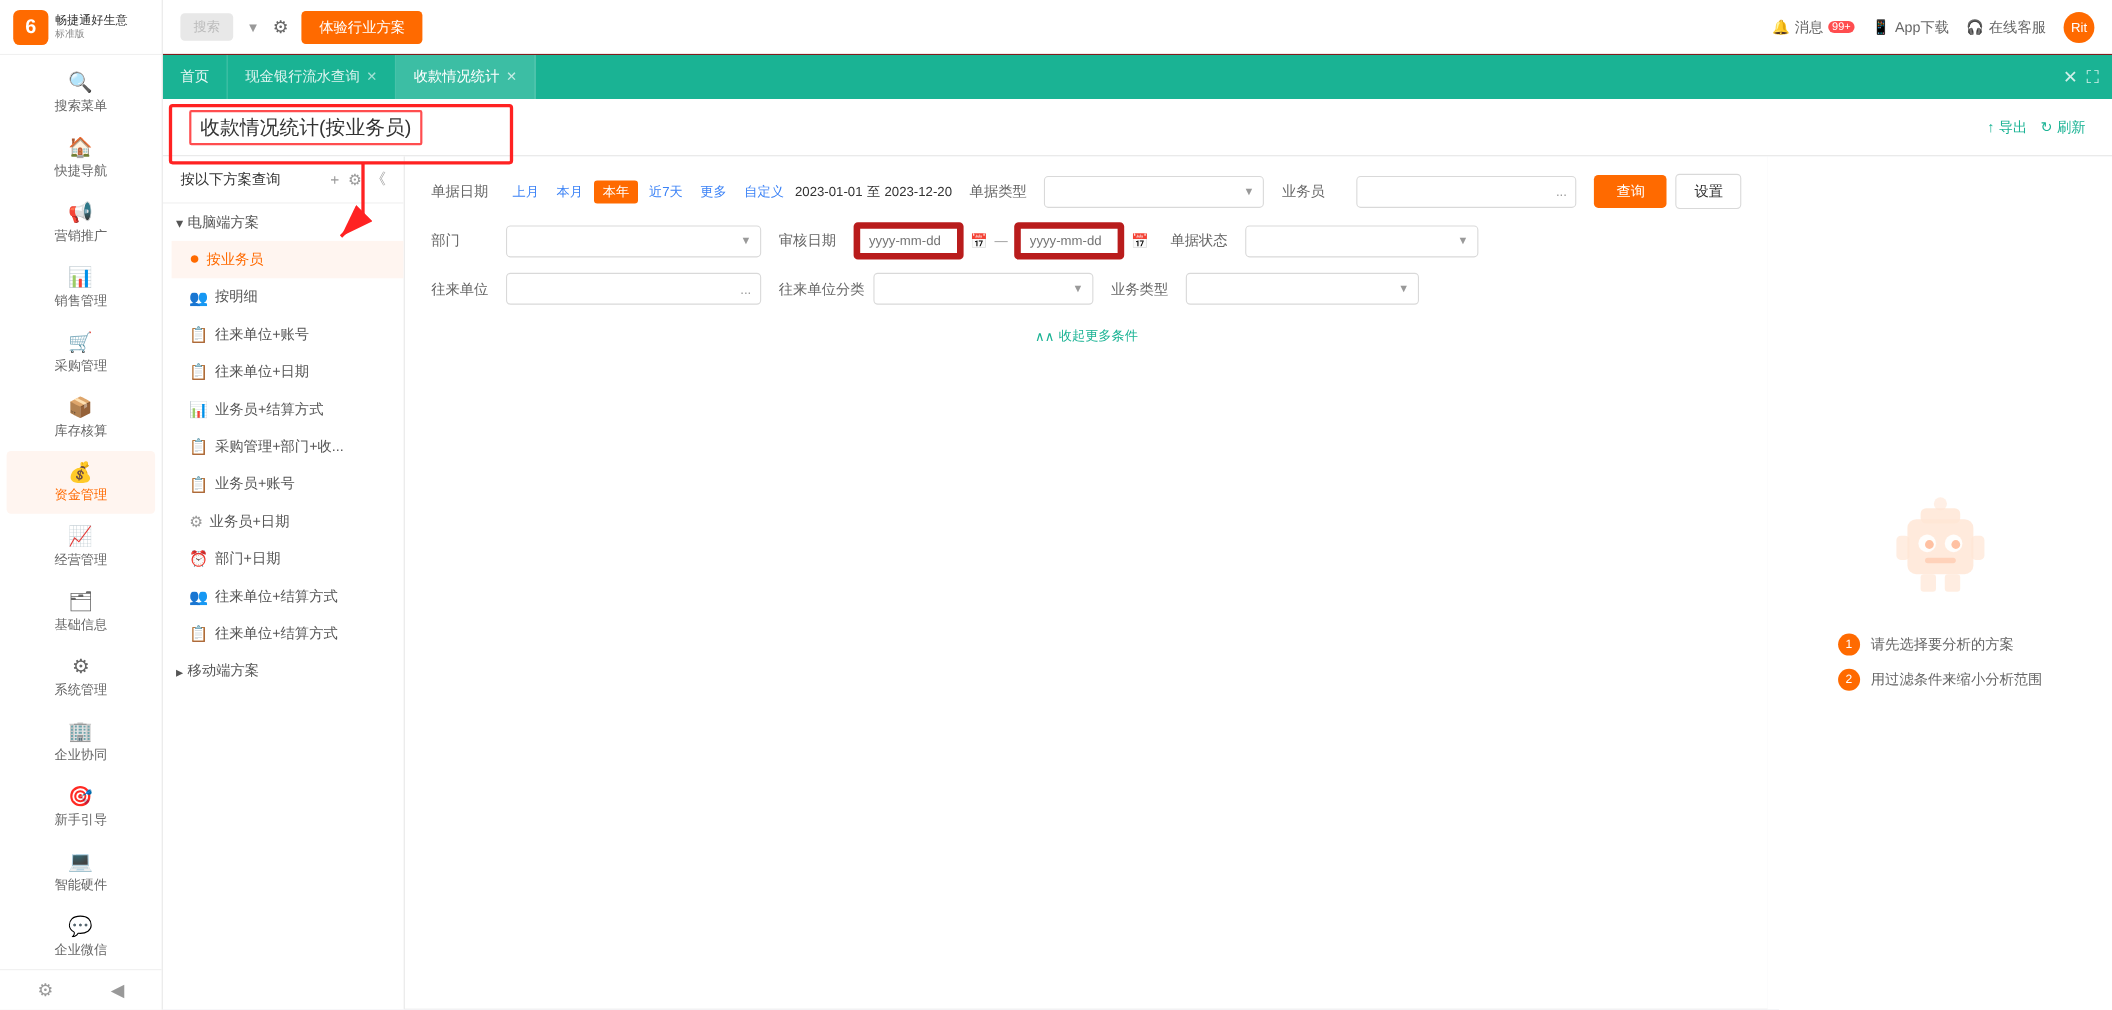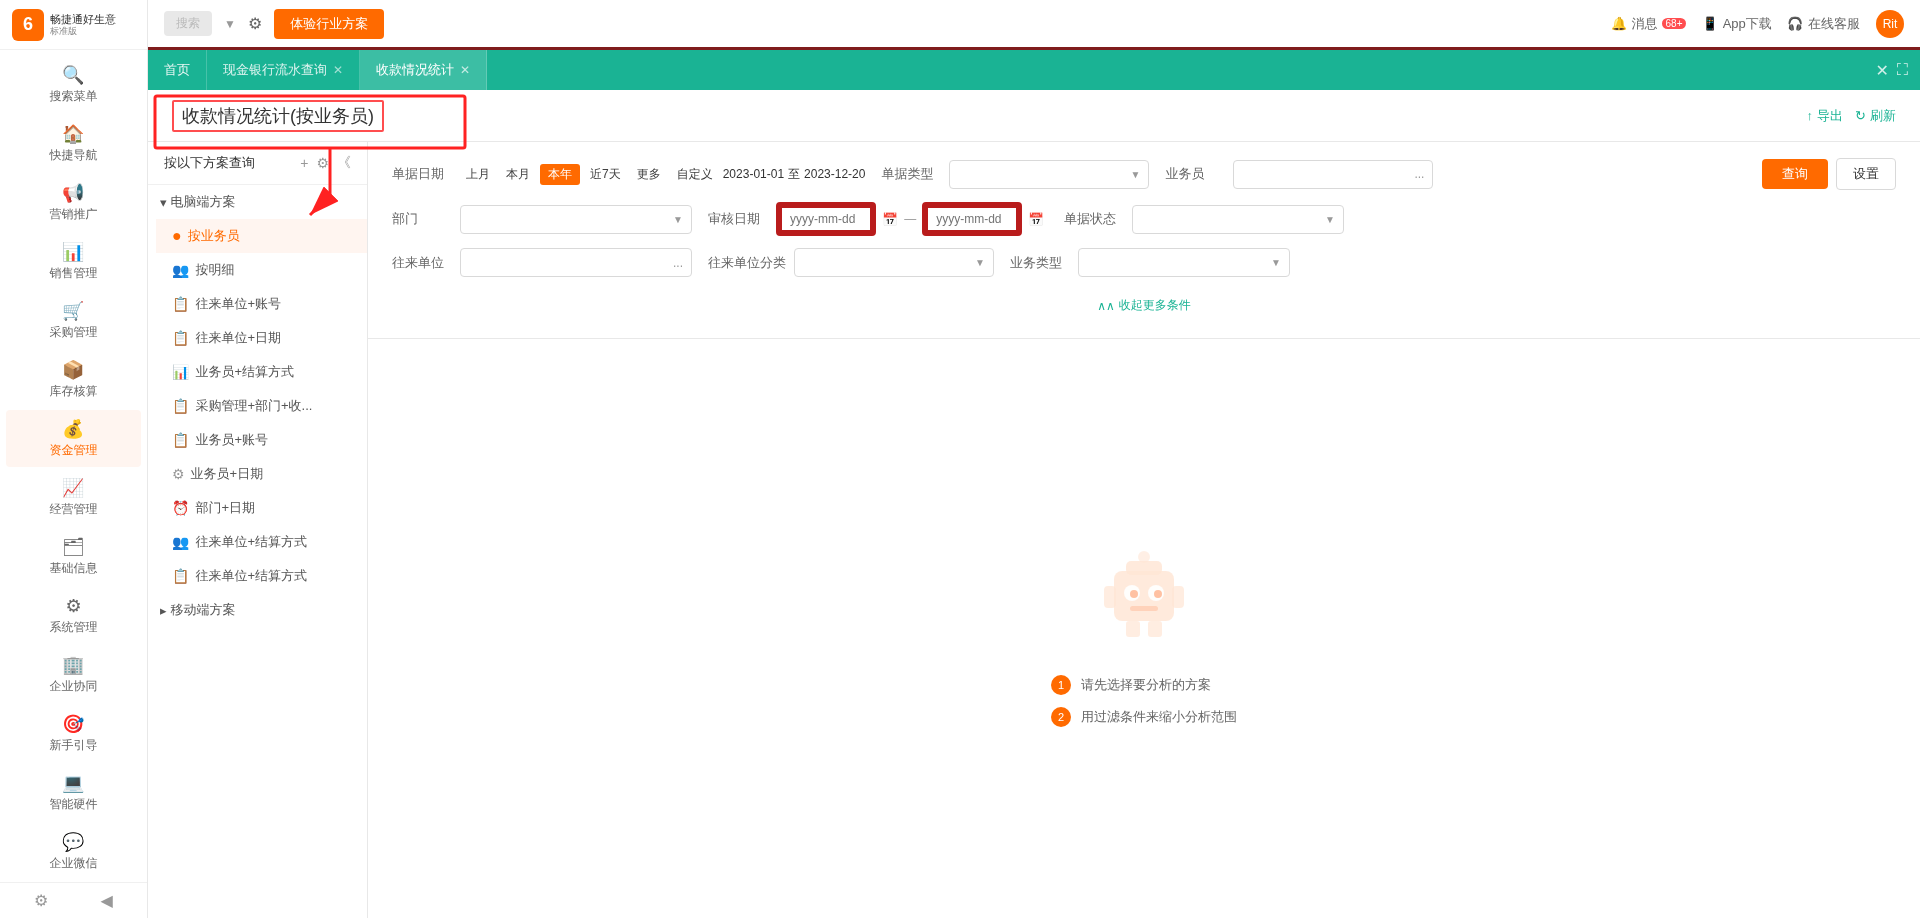--- a/index.html
+++ b/index.html
@@ -18,21 +18,21 @@
     .sidebar-item { display: flex; flex-direction: column; align-items: center; padding: 8px 4px; cursor: pointer; color: #666; font-size: 12px; border-radius: 4px; margin: 2px 6px; }
     .sidebar-item.active { background: #fff5f0; color: #ff6a00; }
     .sidebar-item-icon { font-size: 18px; margin-bottom: 2px; }
     .sidebar-footer { padding: 8px; display: flex; justify-content: space-around; border-top: 1px solid #f0f0f0; }
     .sidebar-footer-btn { color: #999; cursor: pointer; font-size: 16px; }
 
     
     .main { flex: 1; display: flex; flex-direction: column; overflow: hidden; }
 
     
-    .topbar { height: 50px; background: #fff; display: flex; align-items: center; padding: 0 16px; border-bottom: 3px solid #7f1d1d; justify-content: space-between; }
+    .topbar { height: 50px; background: #fff; display: flex; align-items: center; padding: 0 16px; border-bottom: 1px solid #7f1d1d; justify-content: space-between; }
     .topbar-left { display: flex; align-items: center; gap: 12px; }
     .topbar-right { display: flex; align-items: center; gap: 16px; }
     .topbar-btn { display: flex; align-items: center; gap: 4px; color: #666; cursor: pointer; font-size: 13px; }
     .notification-badge { background: #ff4d4f; color: white; font-size: 10px; border-radius: 10px; padding: 0 4px; min-width: 18px; text-align: center; }
     .try-btn { background: #ff6a00; color: white; border: none; border-radius: 4px; padding: 6px 16px; cursor: pointer; font-size: 13px; }
     .gear-btn { color: #666; cursor: pointer; font-size: 16px; }
     .topbar-dropdown { color: #999; cursor: pointer; font-size: 12px; }
 
     
     .tabbar { height: 40px; background: #1ab394; display: flex; align-items: stretch; }
@@ -64,31 +64,31 @@
     .panel-action-btn { color: #999; cursor: pointer; font-size: 14px; }
 
     .tree-item { display: flex; align-items: center; padding: 8px 16px; cursor: pointer; font-size: 13px; color: #555; gap: 6px; }
     .tree-item.active { color: #ff6a00; background: #fff5f0; }
     .tree-item .item-icon { font-size: 14px; color: #999; }
     .tree-item.active .item-icon { color: #ff6a00; }
     .tree-group-header { display: flex; align-items: center; padding: 8px 12px; cursor: pointer; font-size: 13px; color: #555; gap: 4px; font-weight: 500; }
     .tree-children { padding-left: 8px; }
 
     
-    .right-content { flex: 1; display: flex; flex-direction: column; overflow: hidden; justify-content: space-between; }
+    .right-content { flex: 1; display: flex; flex-direction: row; overflow: hidden; justify-content: space-between; }
 
     
     .filter-area { background: #fff; padding: 16px 24px; border-bottom: 1px solid #e8e8e8; }
     .filter-row { display: flex; align-items: center; gap: 16px; margin-bottom: 12px; flex-wrap: wrap; }
     .filter-row:last-child { margin-bottom: 0; }
     .filter-item { display: flex; align-items: center; gap: 8px; min-width: 300px; }
     .filter-label { color: #666; font-size: 13px; white-space: nowrap; min-width: 60px; }
     .filter-control { flex: 1; display: flex; align-items: center; gap: 4px; }
     .date-tabs { display: flex; gap: 4px; align-items: center; }
-    .date-tab { color: #404040; font-size: 12px; cursor: pointer; padding: 2px 6px; }
+    .date-tab { color: #3b82f6; font-size: 12px; cursor: pointer; padding: 2px 6px; }
     .date-tab.active { background: #ff6a00; color: white; border-radius: 3px; padding: 2px 8px; }
     .date-input { border: 6px solid #b91c1c; border-radius: 4px; padding: 4px 8px; font-size: 12px; color: #999; width: 100px; }
     .date-range { display: flex; align-items: center; gap: 4px; font-size: 12px; color: #333; }
     .select-control { border: 1px solid #d9d9d9; border-radius: 4px; padding: 5px 8px; font-size: 12px; color: #333; min-width: 200px; display: flex; align-items: center; justify-content: space-between; cursor: pointer; background: #fff; }
     .select-arrow { color: #999; font-size: 10px; }
 
     .collapse-btn { display: flex; align-items: center; justify-content: center; gap: 4px; color: #1ab394; font-size: 12px; cursor: pointer; padding: 8px 0; }
 
     
     .action-row { display: flex; align-items: center; gap: 8px; }
@@ -201,21 +201,21 @@
           <span style="color:#bbb;">搜索</span>
         </div>
         <span class="topbar-dropdown">▼</span>
         <span class="gear-btn">⚙</span>
         <button class="try-btn">体验行业方案</button>
       </div>
       <div class="topbar-right">
         <div class="topbar-btn">
           <span>🔔</span>
           <span>消息</span>
-          <span class="notification-badge">68+</span>
+          <span class="notification-badge">99+</span>
         </div>
         <div class="topbar-btn">
           <span>📱</span>
           <span>App下载</span>
         </div>
         <div class="topbar-btn">
           <span>🎧</span>
           <span>在线客服</span>
         </div>
         <div class="topbar-avatar">

